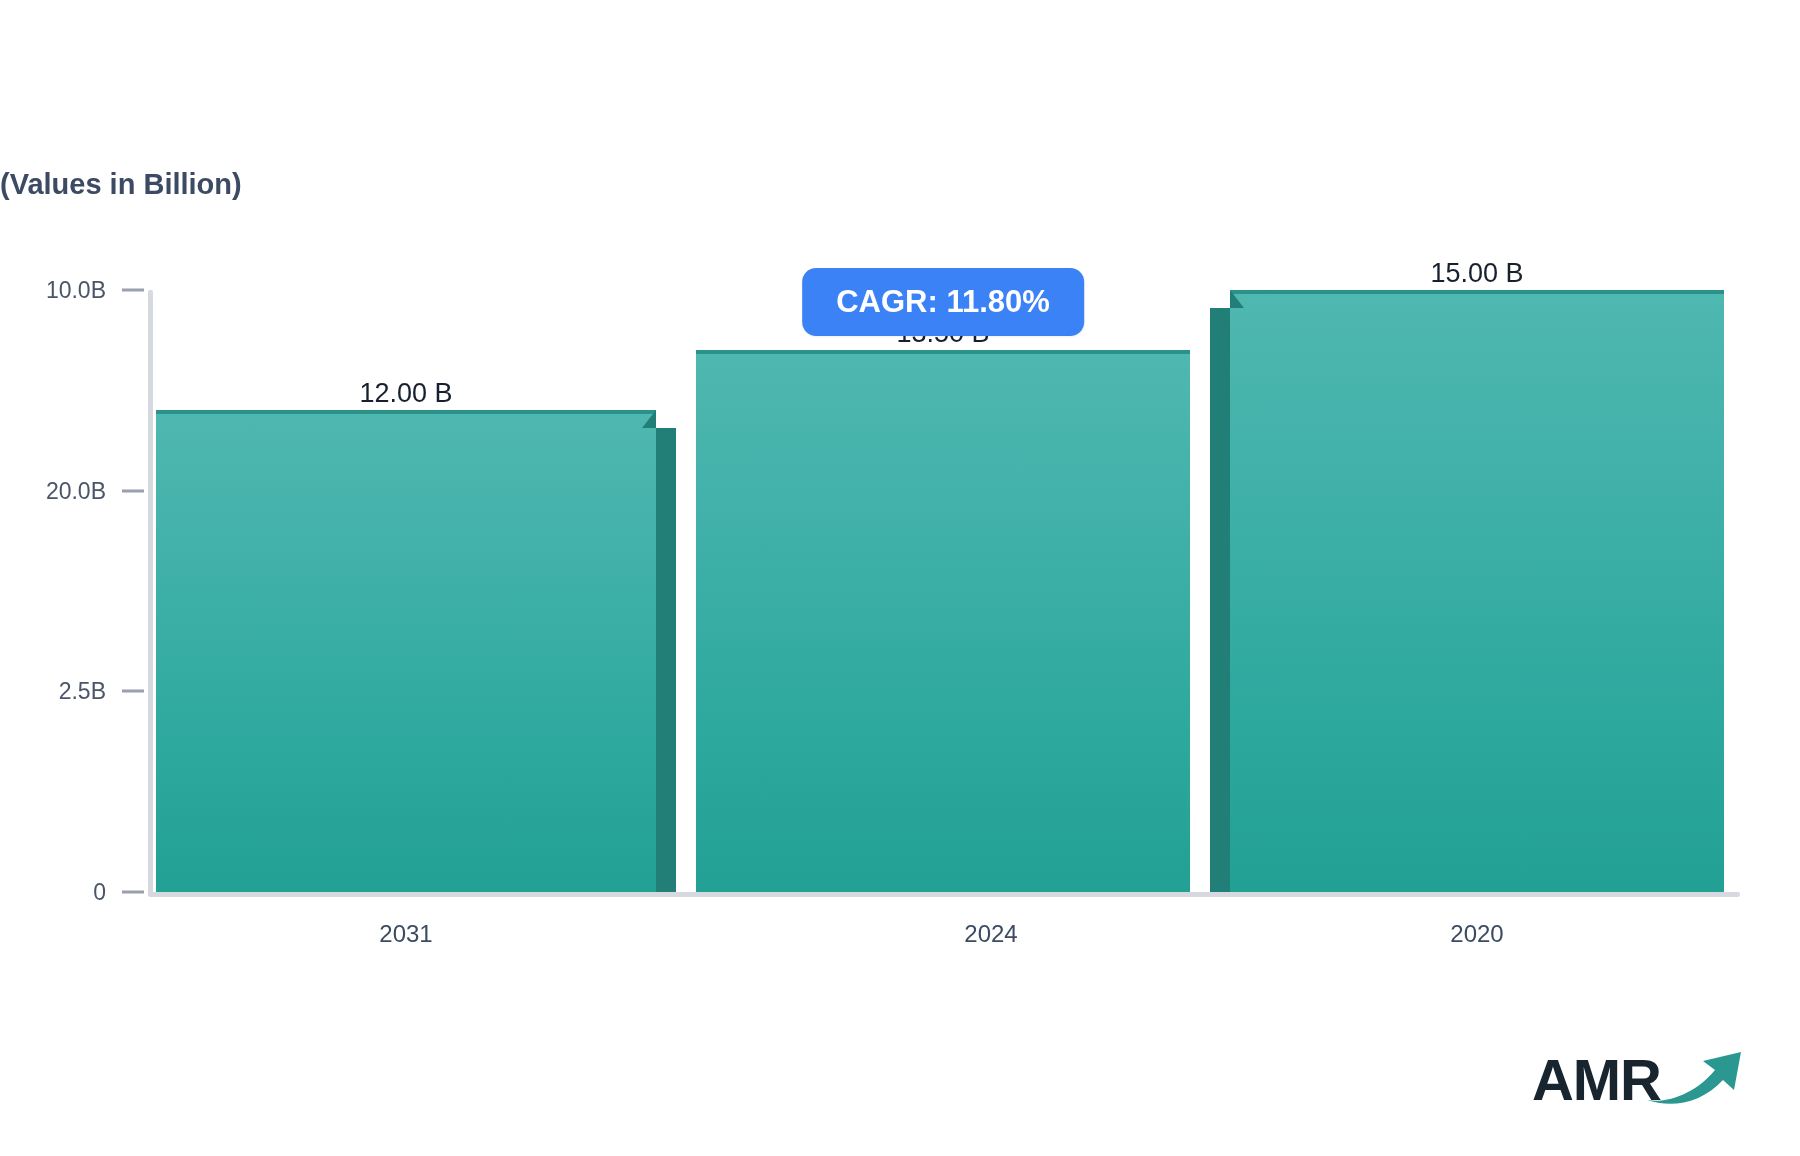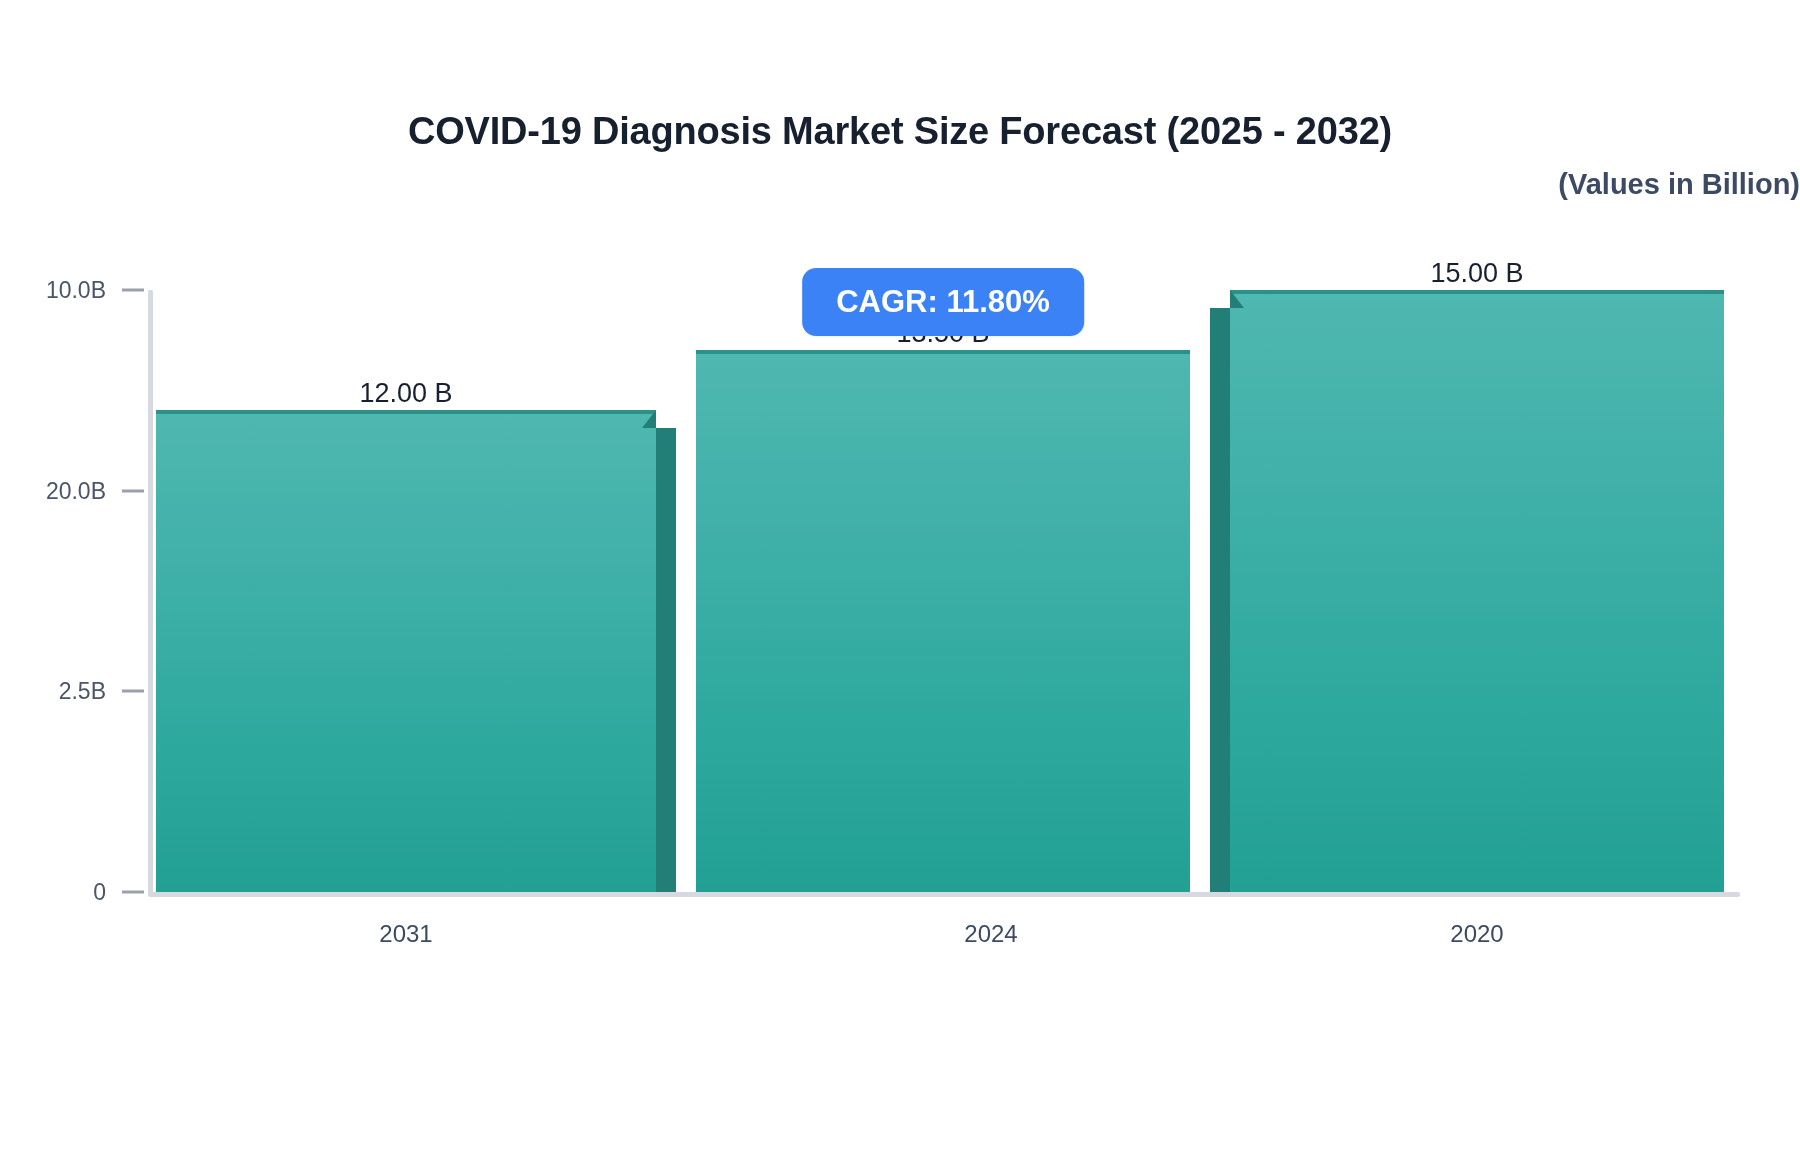--- a/index.html
+++ b/index.html
@@ -30,21 +30,21 @@
     font-size: 38px;
     font-weight: bold;
     color: #17202e;
     letter-spacing: -0.2px;
   }
   .subtitle {
     position: absolute;
     left: 0;
     right: 0;
     top: 168px;
-    text-align: right;
+    text-align: left;
     font-size: 29px;
     font-weight: bold;
     color: #3c4a63;
   }
 
   
   .plot {
     position: absolute;
     left: 148px;
     top: 290px;
@@ -198,21 +198,20 @@
   .logo-arrow {
     margin-left: -18px;
     margin-bottom: 6px;
   }
 </style>
 </head>
 <body>
 
 <div class="canvas">
 
-  <div class="title">COVID-19 Diagnosis Market Size Forecast (2025 - 2032)</div>
   <div class="subtitle">(Values in Billion)</div>
 
   <div class="plot">
 
     <div class="y-axis-line"></div>
     <div class="x-axis-line"></div>
 
     <div class="ytick" style="top:0px;">
       <span>10.0B</span><span class="dash"></span>
     </div>
@@ -247,14 +246,22 @@
     <div class="bar-value" style="left:1329px; top:-32px;">15.00 B</div>
 
     <div class="cagr-badge" style="left:795px; top:-22px;">CAGR: 11.80%</div>
 
     <div class="xtick" style="left:258px;">2031</div>
     <div class="xtick" style="left:795px;margin-left:48px;">2024</div>
     <div class="xtick" style="left:1329px;">2020</div>
 
   </div>
 
+  <div class="logo">
+    <span class="logo-text">AMR</span>
+    <span class="logo-arrow">
+      <svg width="105" height="66" viewBox="0 0 105 66">
+        <path d="M4 58 C 26 62, 54 50, 72 28 L 60 19 L 98 10 L 91 48 L 80 38 C 58 62, 28 66, 4 58 Z" fill="#2a9790"></path>
+      </svg>
+    </span>
+  </div>
 
 </div>
 
 </body></html>

